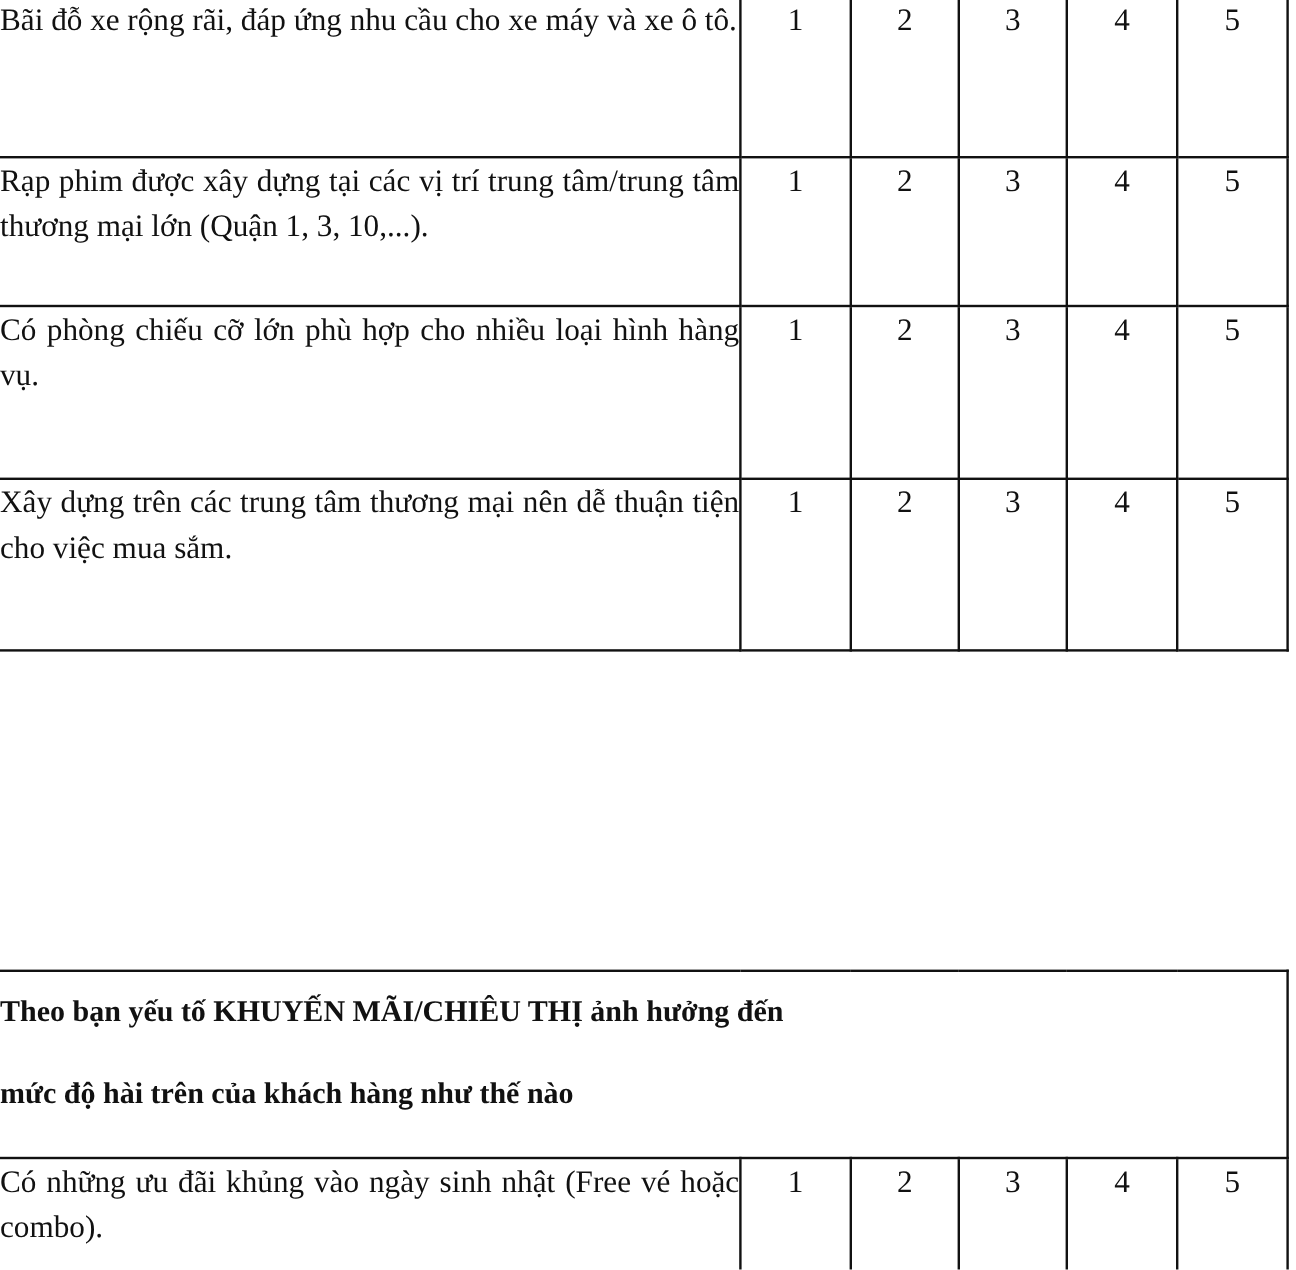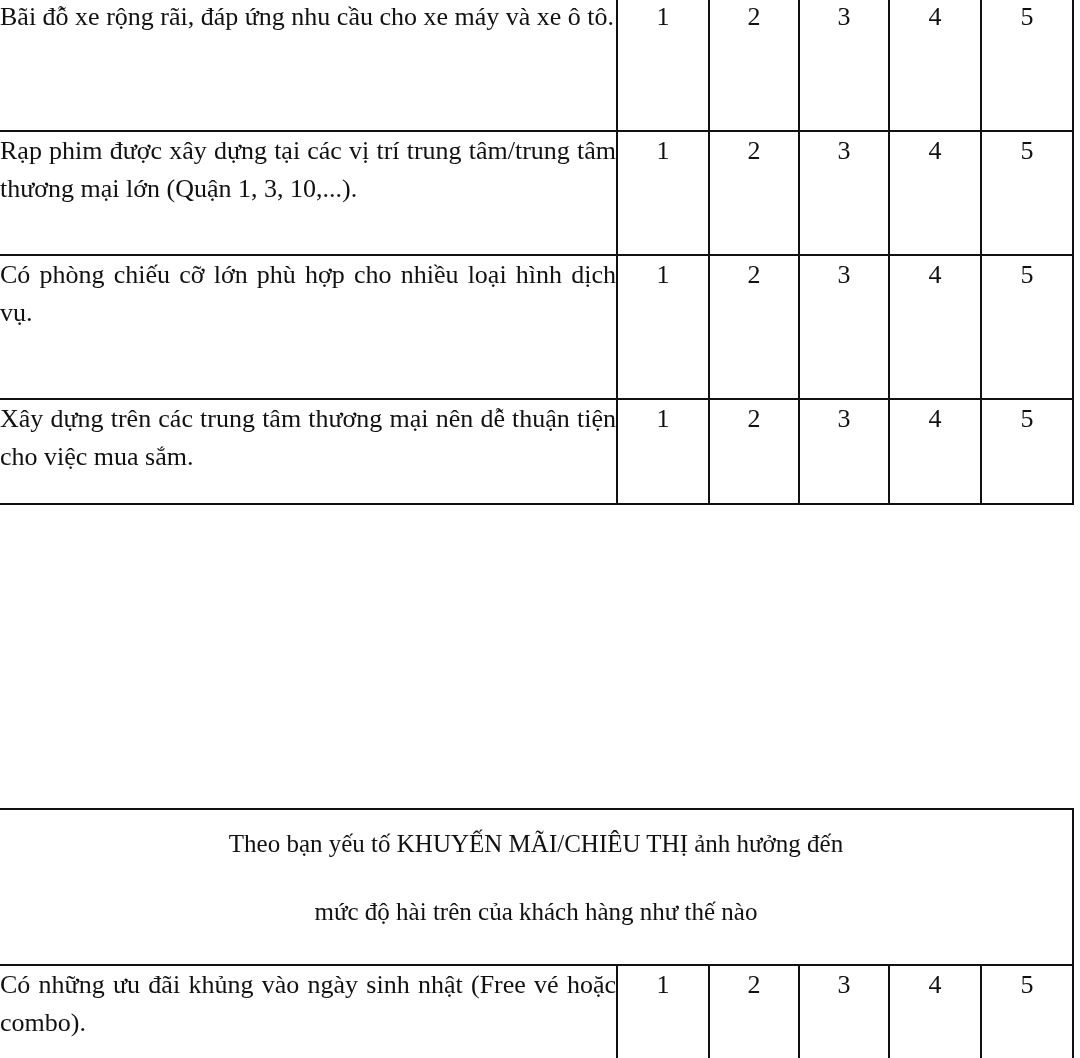--- a/index.html
+++ b/index.html
@@ -4,21 +4,21 @@
 <style>
   html, body { margin: 0; padding: 0; background: #ffffff; }
   body { width: 1080px; height: 1058px; overflow: hidden; position: relative;
          font-family: "Liberation Serif", "DejaVu Serif", serif; color: #111; }
   table.survey { border-collapse: collapse; position: absolute; left: -2px; table-layout: fixed; }
   table.survey td { border: 2px solid #111; vertical-align: top; padding: 0; }
   td.q { padding: 14px 10px 0 12px; font-size: 26px; line-height: 38px; text-align: justify; }
   td.n { text-align: center; font-size: 26px; line-height: 38px; padding-top: 14px; }
   #t1 { top: -4px; width: 1074px; }
   #t2 { top: 808px; width: 1074px; }
-  td.head { text-align: center; font-weight: normal; font-size: 25px; line-height: 68px; padding: 15px 0 8px; }
+  td.head { font-weight: bold; font-size: 25px; line-height: 68px; padding: 15px 0 8px; }
 </style>
 </head>
 <body>
 
 <table class="survey" id="t1">
   <colgroup>
       <col style="width:618px">
       <col style="width:92px">
       <col style="width:90px">
       <col style="width:90px">
@@ -36,28 +36,28 @@
   </tr>
   <tr style="height:124px">
     <td class="q">Rạp phim được xây dựng tại các vị trí trung tâm/trung tâm thương mại lớn (Quận 1, 3, 10,...).</td>
     <td class="n">1</td>
     <td class="n">2</td>
     <td class="n">3</td>
     <td class="n">4</td>
     <td class="n">5</td>
   </tr>
   <tr style="height:144px">
-    <td class="q">Có phòng chiếu cỡ lớn phù hợp cho nhiều loại hình dịch vụ.</td>
+    <td class="q">Có phòng chiếu cỡ lớn phù hợp cho nhiều loại hình hàng vụ.</td>
     <td class="n">1</td>
     <td class="n">2</td>
     <td class="n">3</td>
     <td class="n">4</td>
     <td class="n">5</td>
   </tr>
-  <tr style="height:105px">
+  <tr style="height:143px">
     <td class="q">Xây dựng trên các trung tâm thương mại nên dễ thuận tiện cho việc mua sắm.</td>
     <td class="n">1</td>
     <td class="n">2</td>
     <td class="n">3</td>
     <td class="n">4</td>
     <td class="n">5</td>
   </tr>
 </tbody>
   </table>
 

